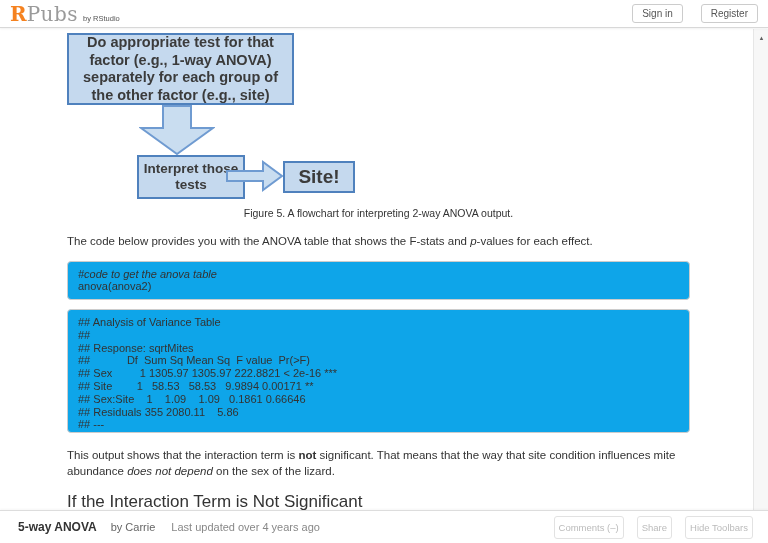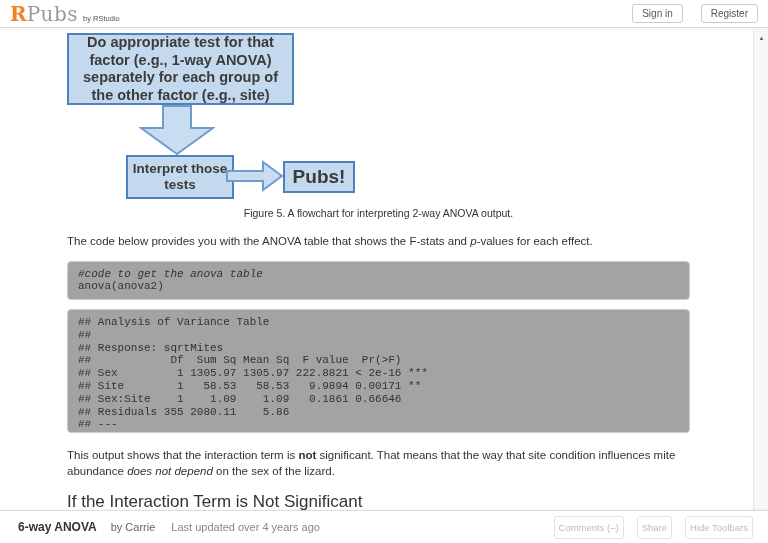--- a/index.html
+++ b/index.html
@@ -23,35 +23,35 @@
   .viewport { position: absolute; top: 29px; left: 0; width: 768px; height: 481px;
     background: #fff; overflow: hidden; }
   .content-inner { margin-left: 67px; width: 623px; padding-top: 4px; }
 
   
   .flowchart { position: relative; height: 168px; }
   .fc-box { position: absolute; background: #c5d9ee; border: 2px solid #4f81bd;
     color: #3b3b3b; display: flex; align-items: center; justify-content: center;
     text-align: center; font-weight: 600; }
   .fc-top { left: 0; top: 0; width: 227px; height: 72px; font-size: 14.5px; line-height: 17.5px; padding: 2px 6px; }
-  .fc-interpret { left: 59px; top: 122px; width: 108px; height: 44px; font-size: 13.5px; line-height: 16px; }
+  .fc-interpret { left: 70px; top: 122px; width: 108px; height: 44px; font-size: 13.5px; line-height: 16px; }
   .fc-done { left: 216px; top: 128px; width: 72px; height: 32px; font-size: 19px; }
   .fc-arrow { position: absolute; }
   .fc-arrow-down { left: 72px; top: 72px; }
   .fc-arrow-right { left: 159px; top: 127px; }
 
   .figure-caption { text-align: center; font-size: 10.5px; color: #333; margin-top: 6px; }
 
   
   p.body-text { font-size: 11.5px; color: #333; line-height: 15.5px; margin-top: 15px; }
   .section-heading { font-size: 17px; font-weight: 500; color: #333; margin-top: 13px; }
 
   
-  pre.code-block { margin-top: 11px; background: #a3a3a3; border: 1px solid #ccc; border-radius: 4px;
-    padding: 6px 10px; font-family: Liberation Mono, monospace; font-size: 11px;
+  pre.code-block { margin-top: 11px; background: #0ea5e9; border: 1px solid #ccc; border-radius: 4px;
+    padding: 6px 10px; font-family: Liberation Sans, sans-serif; font-size: 11px;
     line-height: 12.8px; color: #333; white-space: pre; overflow: hidden; }
   pre.output-block { margin-top: 9px; height: 124px; }
   .code-comment { font-style: italic; }
 
   
   .scrollbar { position: absolute; top: 0; right: 0; width: 15px; height: 481px;
     background: #f7f7f7; border-left: 1px solid #e6e6e6; cursor: pointer; }
   .scroll-up { position: absolute; top: 2px; left: 0; width: 15px; height: 14px;
     display: flex; align-items: center; justify-content: center;
     font-size: 6px; color: #606060; }
@@ -91,21 +91,21 @@
       <svg class="fc-arrow fc-arrow-down" width="76" height="50" viewBox="0 0 76 50">
         <polygon points="24,1 52,1 52,23 74,23 38,49 2,23 24,23" fill="#c9ddf0" stroke="#6f9bd1" stroke-width="2"></polygon>
       </svg>
 
       <div class="fc-box fc-interpret">Interpret those tests</div>
 
       <svg class="fc-arrow fc-arrow-right" width="58" height="32" viewBox="0 0 58 32">
         <polygon points="1,11 37,11 37,2 56,16 37,30 37,21 1,21" fill="#c9ddf0" stroke="#6f9bd1" stroke-width="2"></polygon>
       </svg>
 
-      <div class="fc-box fc-done">Pubs!</div>
+      <div class="fc-box fc-done">Site!</div>
     </div>
 
     <div class="figure-caption">Figure 5. A flowchart for interpreting 2-way ANOVA output.</div>
 
     <p class="body-text"><span>The code below provides you with the ANOVA table that shows the F-stats and </span><em>p</em><span>-values for each effect.</span></p>
 
     <pre class="code-block"><span class="code-comment">#code to get the anova table</span>
 <span>anova(anova2)</span></pre>
 
     <pre class="code-block output-block">## Analysis of Variance Table
@@ -124,21 +124,21 @@
     <h2 class="section-heading">If the Interaction Term is Not Significant</h2>
 
   </div>
 
   <div class="scrollbar">
     <div class="scroll-up">▲</div>
   </div>
 </div>
 
 <div class="footer-bar">
-  <span class="doc-title">6-way ANOVA</span>
+  <span class="doc-title">5-way ANOVA</span>
   <span class="doc-author">by Carrie</span>
   <span class="doc-updated">Last updated over 4 years ago</span>
   <div class="footer-actions">
     <button class="ftr-btn">Comments (–)</button>
     <button class="ftr-btn">Share</button>
     <button class="ftr-btn">Hide Toolbars</button>
   </div>
 </div>
 
 </body></html>

